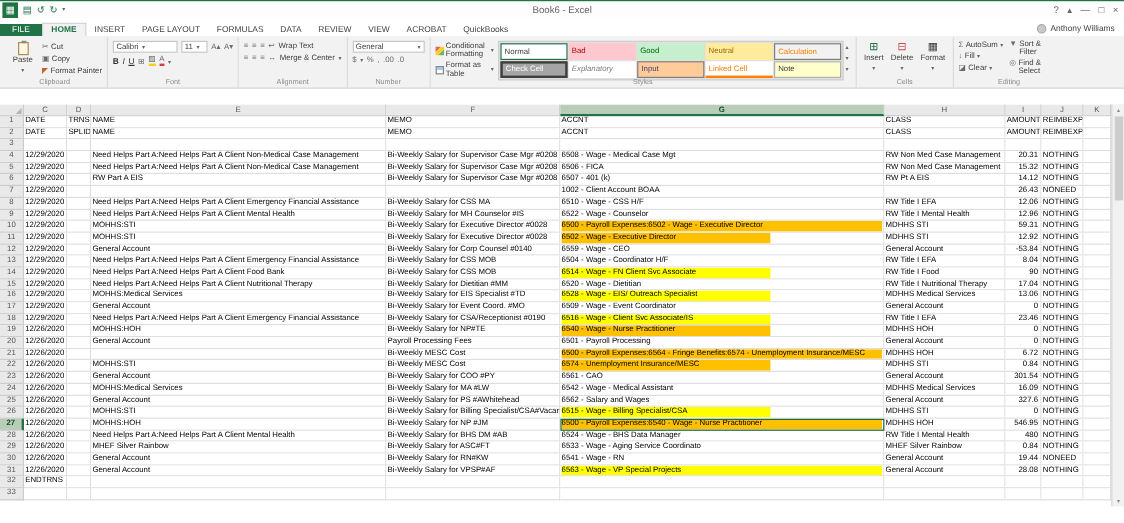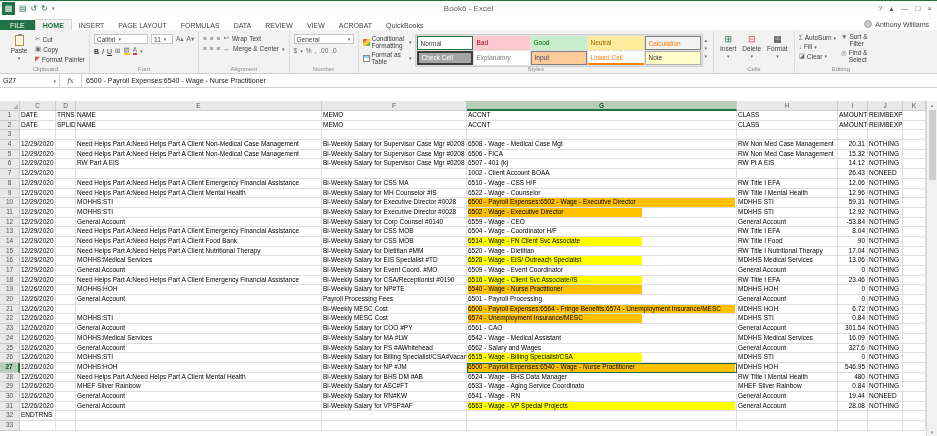--- a/index.html
+++ b/index.html
@@ -315,28 +315,20 @@
         <div class="ed-big">
           <span class="ic">◎</span>
           <span>Find &amp; Select</span>
         </div>
       </div>
       <div class="glabel">Editing</div>
     </div>
 
   </div>
 
-  <div class="fbar">
-    <div class="namebox">
-      <span>G27</span>
-      <span class="arr">▾</span>
-    </div>
-    <div class="fx">fx</div>
-    <div class="fcontent">6500 - Payroll Expenses:6540 - Wage - Nurse Practitioner</div>
-  </div>
 
   <div class="gap"></div>
 
   <div class="sheet">
     <div class="grid-wrap">
       <div class="hdr-row">
         <div class="hdr corner col-rh"></div>
       <div class="hdr col-c">C</div>
           <div class="hdr col-d">D</div>
           <div class="hdr col-e">E</div>

